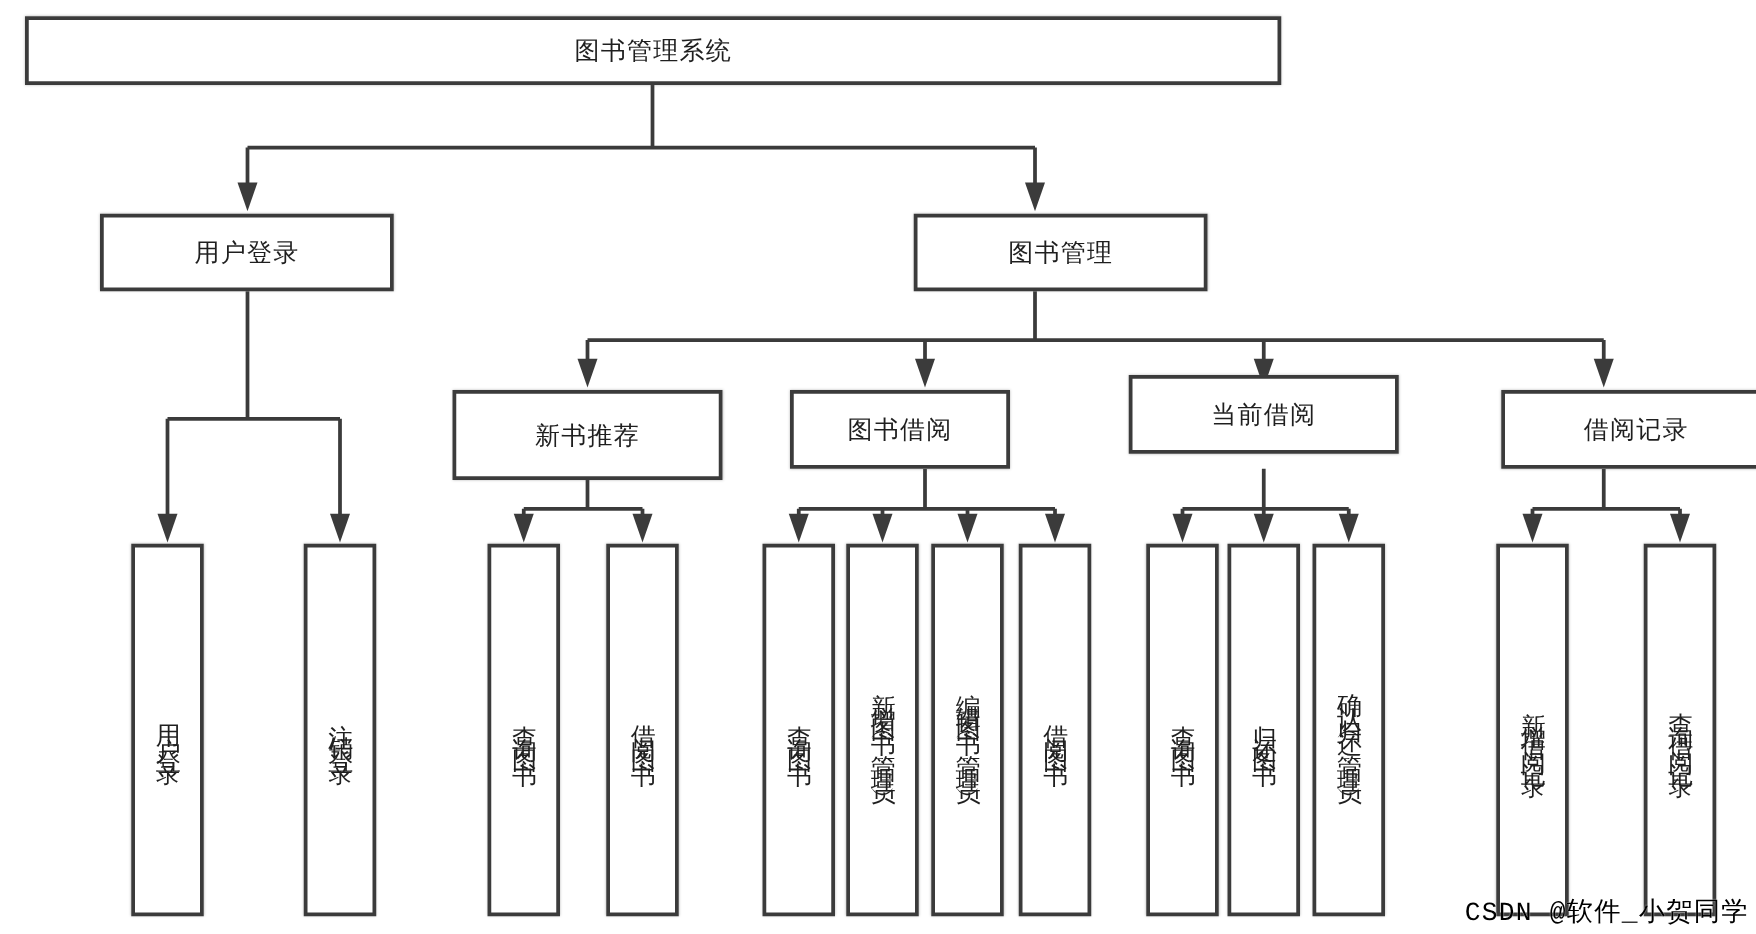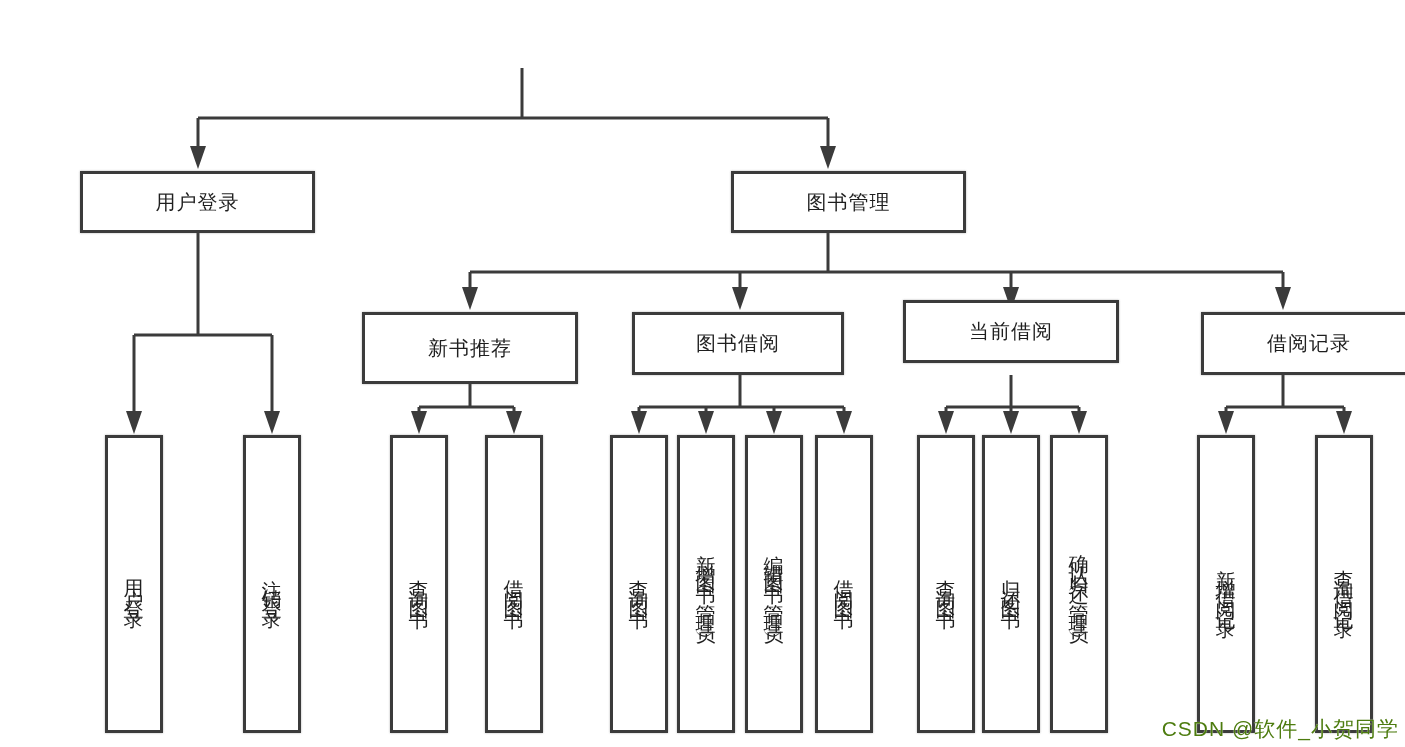--- a/index.html
+++ b/index.html
@@ -53,23 +53,24 @@
     font-size: 20px;
     letter-spacing: 10px;
     line-height: 1;
     white-space: nowrap;
   }
   #watermark {
     position: absolute;
     right: 6px;
     bottom: 4px;
     font-size: 21px;
-    color: #4d7c0f;
+    color: #000000;
     letter-spacing: 1px;
     text-shadow: 0 0 1px #ffffff;
+    font-family: Liberation Mono, monospace;
   }
 </style>
 </head>
 <body>
 
 <div id="stage">
 
   <svg id="connectors" width="1405" height="747" viewBox="0 0 1405 747">
     <g stroke="#3b3b3b" stroke-width="3" fill="none">
 
@@ -131,32 +132,35 @@
       <polygon points="766,411 782,411 774,434"></polygon>
       <polygon points="836,411 852,411 844,434"></polygon>
       <polygon points="938,411 954,411 946,434"></polygon>
       <polygon points="1003,411 1019,411 1011,434"></polygon>
       <polygon points="1071,411 1087,411 1079,434"></polygon>
       <polygon points="1218,411 1234,411 1226,434"></polygon>
       <polygon points="1336,411 1352,411 1344,434"></polygon>
     </g>
   </svg>
 
+  <div class="hnode" style="left:20px; top:13px; width:1005px; height:55px;">
+    <span>图书管理系统</span>
+  </div>
 
   <div class="hnode" style="left:80px; top:171px; width:235px; height:62px;">
     <span>用户登录</span>
   </div>
   <div class="hnode" style="left:711px; top:171px; width:235px; height:62px;margin-left:20px;">
     <span>图书管理</span>
   </div>
 
   <div class="hnode" style="left:362px; top:312px; width:216px; height:72px;">
     <span>新书推荐</span>
   </div>
-  <div class="hnode" style="left:632px; top:312px; width:212px; height:63px;">
+  <div class="hnode" style="left:632px; top:312px; width:176px; height:63px;">
     <span>图书借阅</span>
   </div>
   <div class="hnode" style="left:903px; top:300px; width:216px; height:63px;">
     <span>当前借阅</span>
   </div>
   <div class="hnode" style="left:1175px; top:312px; width:216px; height:63px;margin-left:26px;">
     <span>借阅记录</span>
   </div>
 
   <div class="leaf" style="left:105px;">

